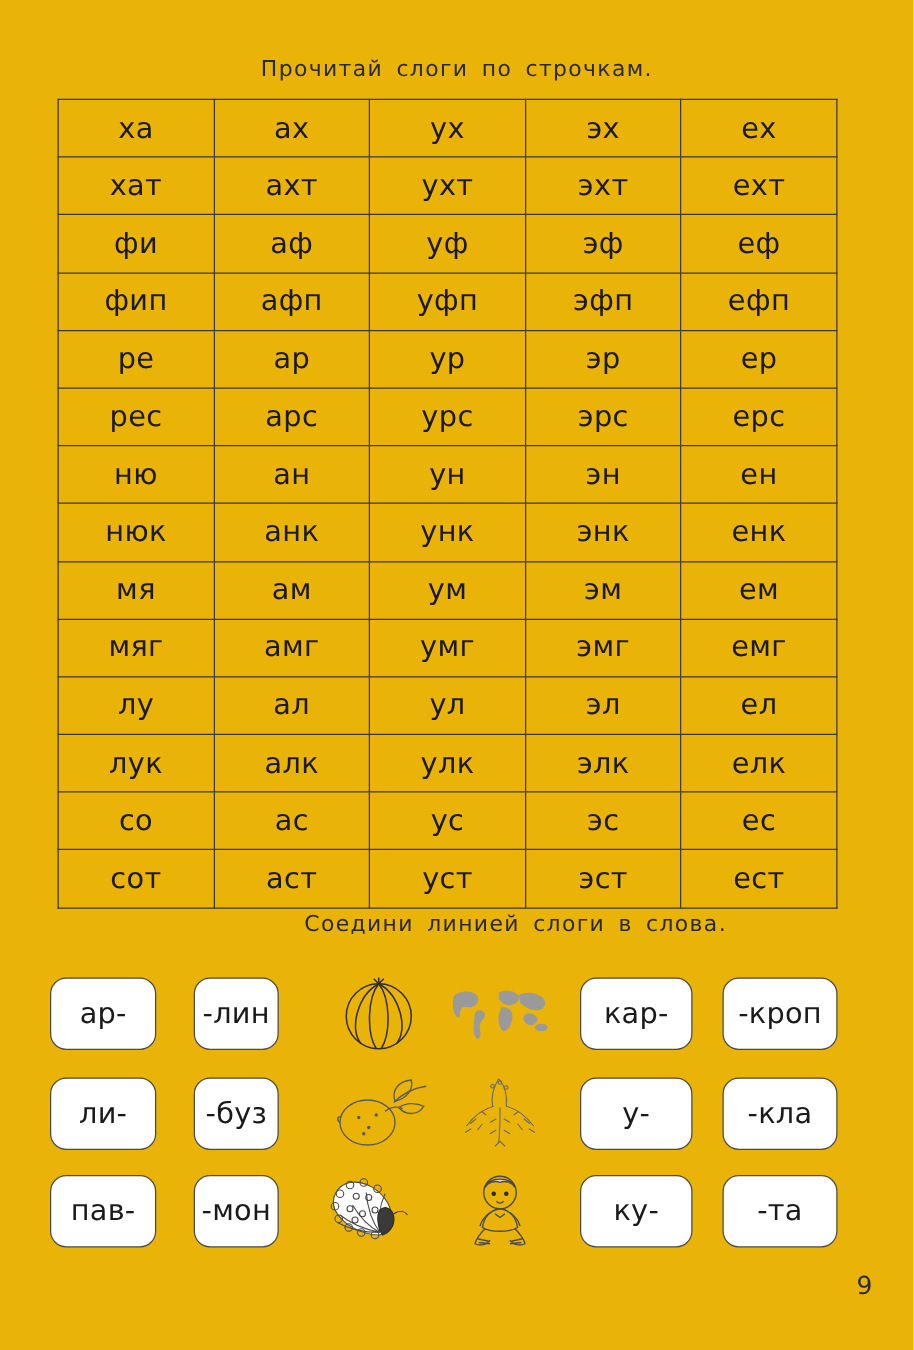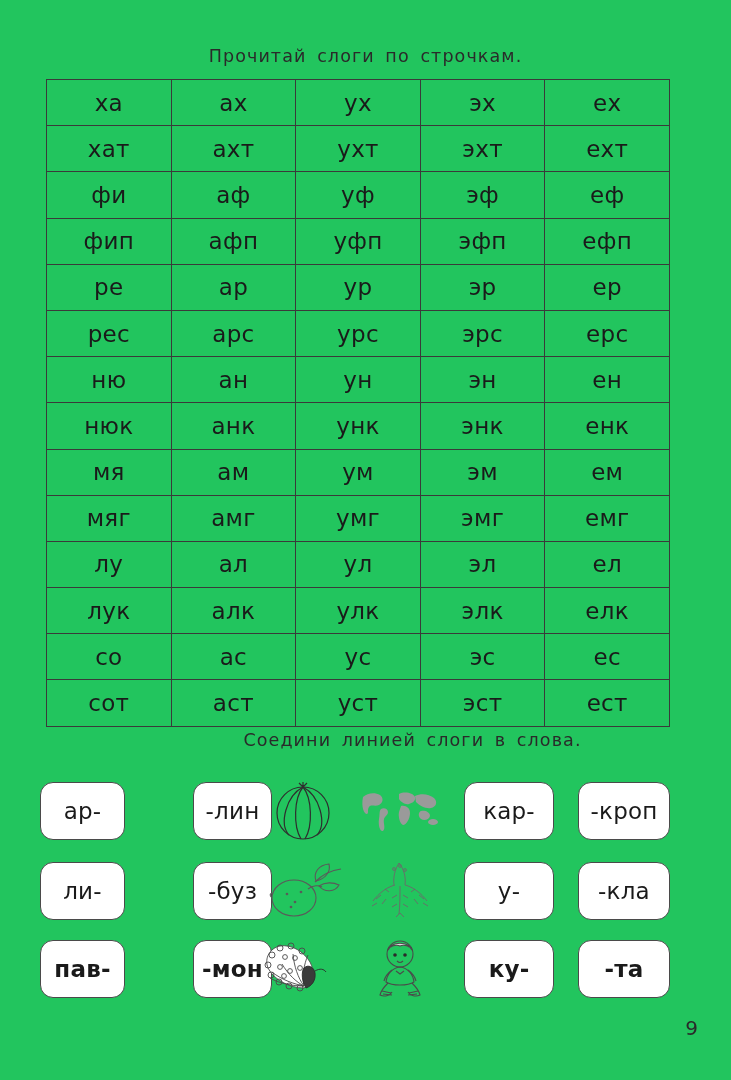--- a/index.html
+++ b/index.html
@@ -13,21 +13,21 @@
     height: 1080px;
     position: relative;
     font-family: "DejaVu Sans", sans-serif;
     color: #1b1b1b;
     overflow: hidden;
   }
 
   .page {
     position: absolute;
     inset: 0;
-    background: #22c55e;
+    background: #eab308;
   }
 
   
   .instruction {
     position: absolute;
     left: 0;
     width: 731px;
     text-align: center;
     font-size: 17.5px;
     letter-spacing: 1.1px;
@@ -69,37 +69,37 @@
   .match-row {
     position: absolute;
     left: 0;
     width: 731px;
     height: 62px;
     display: flex;
     align-items: center;
   }
   #match-row-0 { top: 8px; }
   #match-row-1 { top: 88px; }
-  #match-row-2 { top: 166px; font-weight: bold; }
+  #match-row-2 { top: 166px; }
 
   .card {
     box-sizing: border-box;
     height: 58px;
     border: 1.6px solid #4a4a4a;
     border-radius: 13px;
     background: #ffffff;
     display: flex;
     align-items: center;
     justify-content: center;
     font-size: 23px;
     color: #1a1a1a;
     letter-spacing: 0.2px;
   }
   .card-left   { position: absolute; left: 40px;  width: 85px; text-align: right; }
-  .card-left2  { position: absolute; left: 155px; width: 79px; margin-left: 38px; }
+  .card-left2  { position: absolute; left: 155px; width: 68px; }
   .card-right  { position: absolute; left: 464px; width: 90px; }
   .card-right2 { position: absolute; left: 578px; width: 92px; }
 
   .pic {
     position: absolute;
     width: 90px;
     height: 68px;
     display: flex;
     align-items: center;
     justify-content: center;

